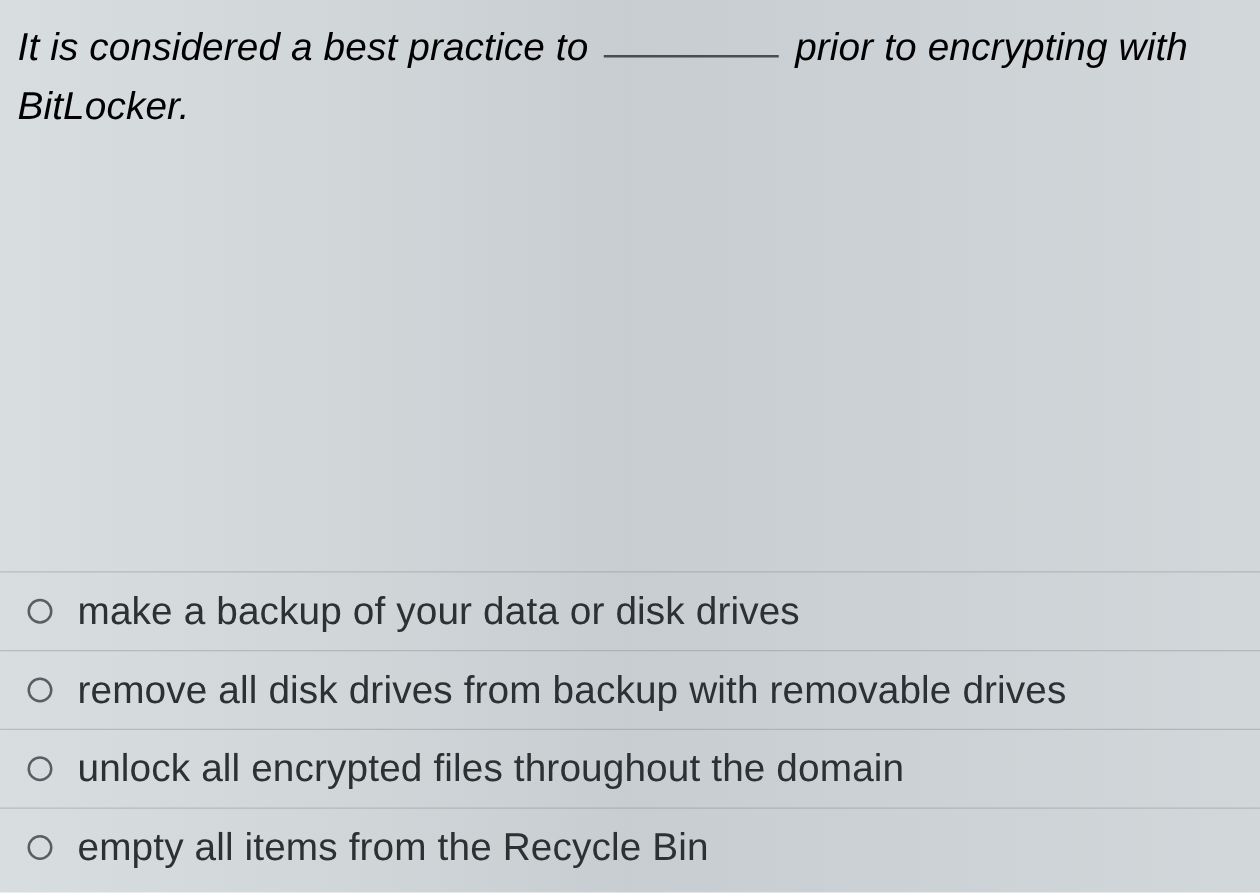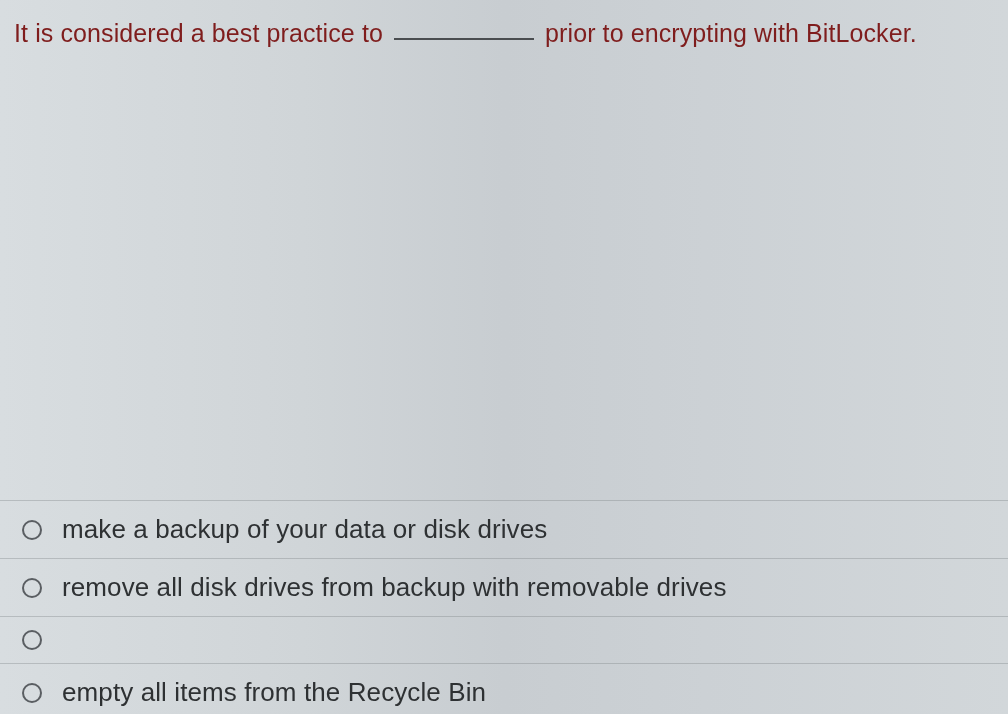--- a/index.html
+++ b/index.html
@@ -11,25 +11,26 @@
       width: 1008px;
       height: 714px;
       background: linear-gradient(to right, #d8dde0 0%, #d0d5d8 30%, #c8cdd1 50%, #ccd1d5 70%, #d2d7da 100%);
       font-family: "Segoe UI", "Helvetica Neue", Arial, sans-serif;
       color: #3a3d40;
       padding: 14px 14px 0 14px;
       position: relative;
       overflow: hidden;
     }
     .question-text {
-      font-size: 25px;
+      font-size: 31px;
       font-weight: 400;
-      color: #7f1d1d;
+      color: #000000;
       line-height: 1.5;
       letter-spacing: 0.1px;
+      font-style: italic;
     }
     .blank {
       display: inline-block;
       border-bottom: 2px solid #4a4d50;
       width: 140px;
       height: 1.1em;
       vertical-align: baseline;
       margin: 0 4px;
       position: relative;
       top: -2px;
@@ -42,33 +43,33 @@
       width: 100%;
     }
     .option-row {
       display: flex;
       align-items: center;
       padding: 13px 18px 13px 22px;
       border-top: 1px solid rgba(120,125,130,0.35);
       cursor: pointer;
     }
     .option-row:last-child {
-      padding-bottom: 6px;
+      padding-bottom: 18px;
     }
     .radio-circle {
       width: 20px;
       height: 20px;
       border: 2px solid #5a5e62;
       border-radius: 50%;
       flex-shrink: 0;
       margin-right: 20px;
       background: transparent;
     }
     .option-label {
-      font-size: 26px;
+      font-size: 31px;
       color: #2e3133;
       font-weight: 400;
       letter-spacing: 0.1px;
     }
   </style>
 </head>
 <body>
 
 <div class="question-text">
   <span>It is considered a best practice to</span>
@@ -80,18 +81,19 @@
   <div class="option-row">
     <div class="radio-circle"></div>
     <div class="option-label">make a backup of your data or disk drives</div>
   </div>
   <div class="option-row">
     <div class="radio-circle"></div>
     <div class="option-label">remove all disk drives from backup with removable drives</div>
   </div>
   <div class="option-row">
     <div class="radio-circle"></div>
+    <div class="option-label">unlock all encrypted files throughout the domain</div>
   </div>
   <div class="option-row">
     <div class="radio-circle"></div>
     <div class="option-label">empty all items from the Recycle Bin</div>
   </div>
 </div>
 
 </body></html>

